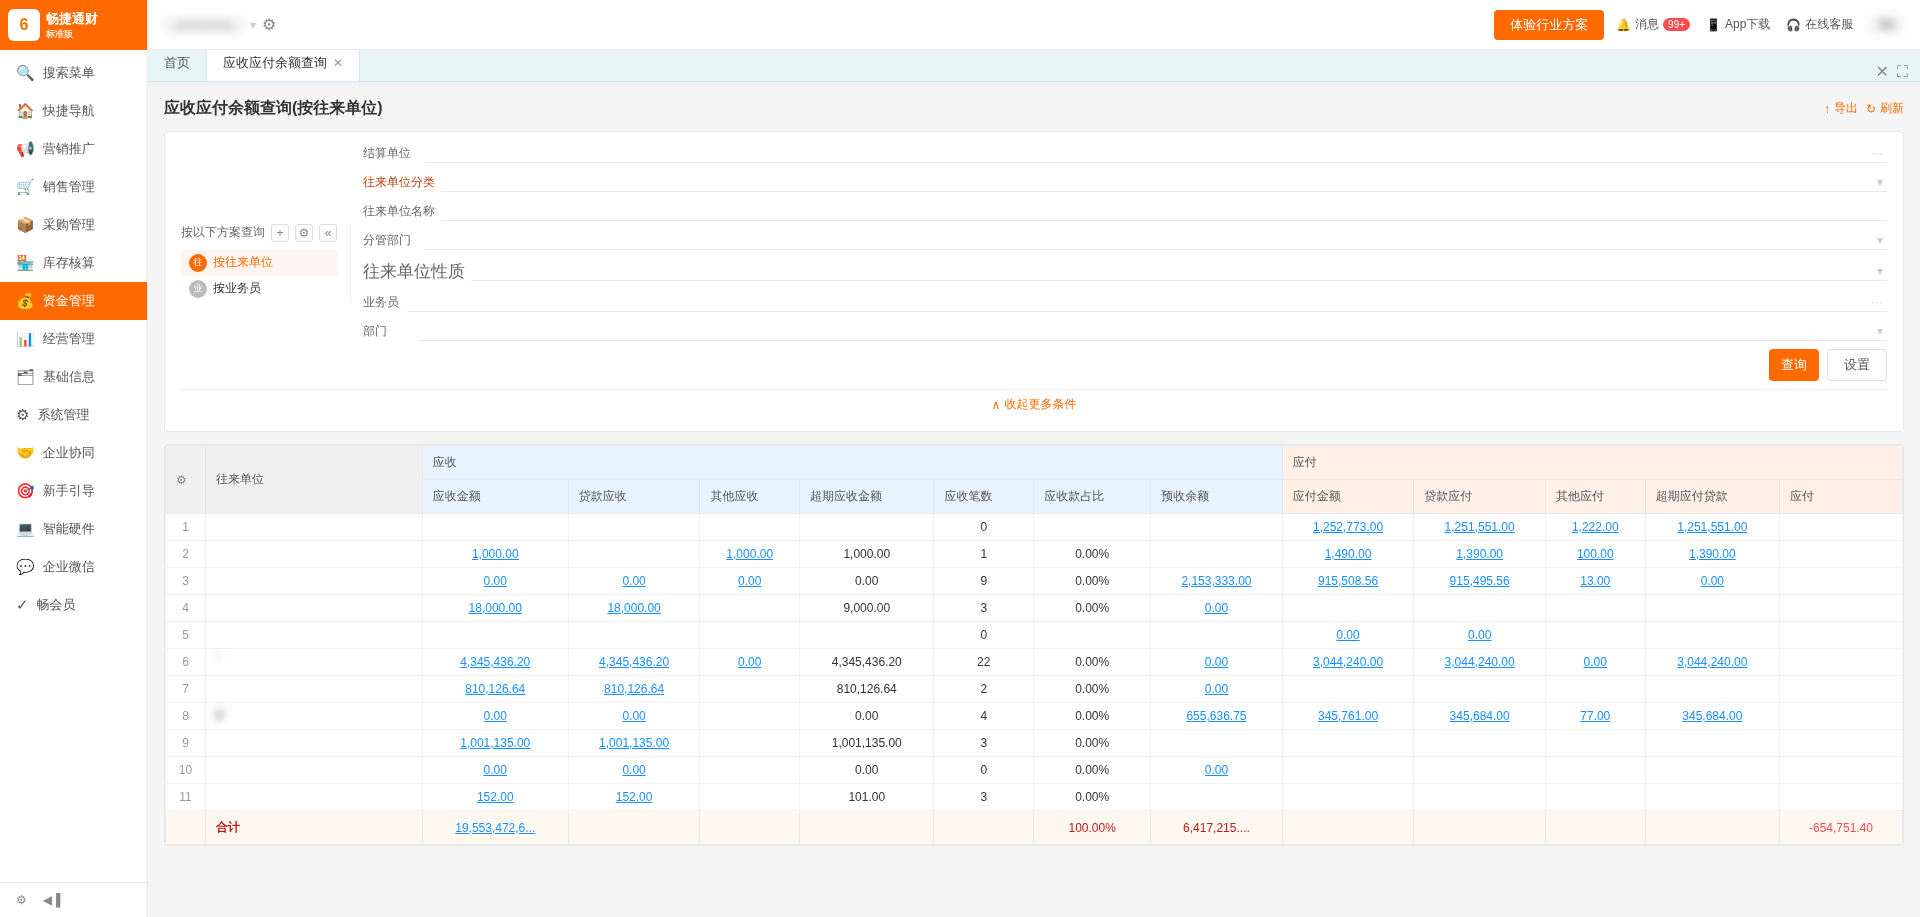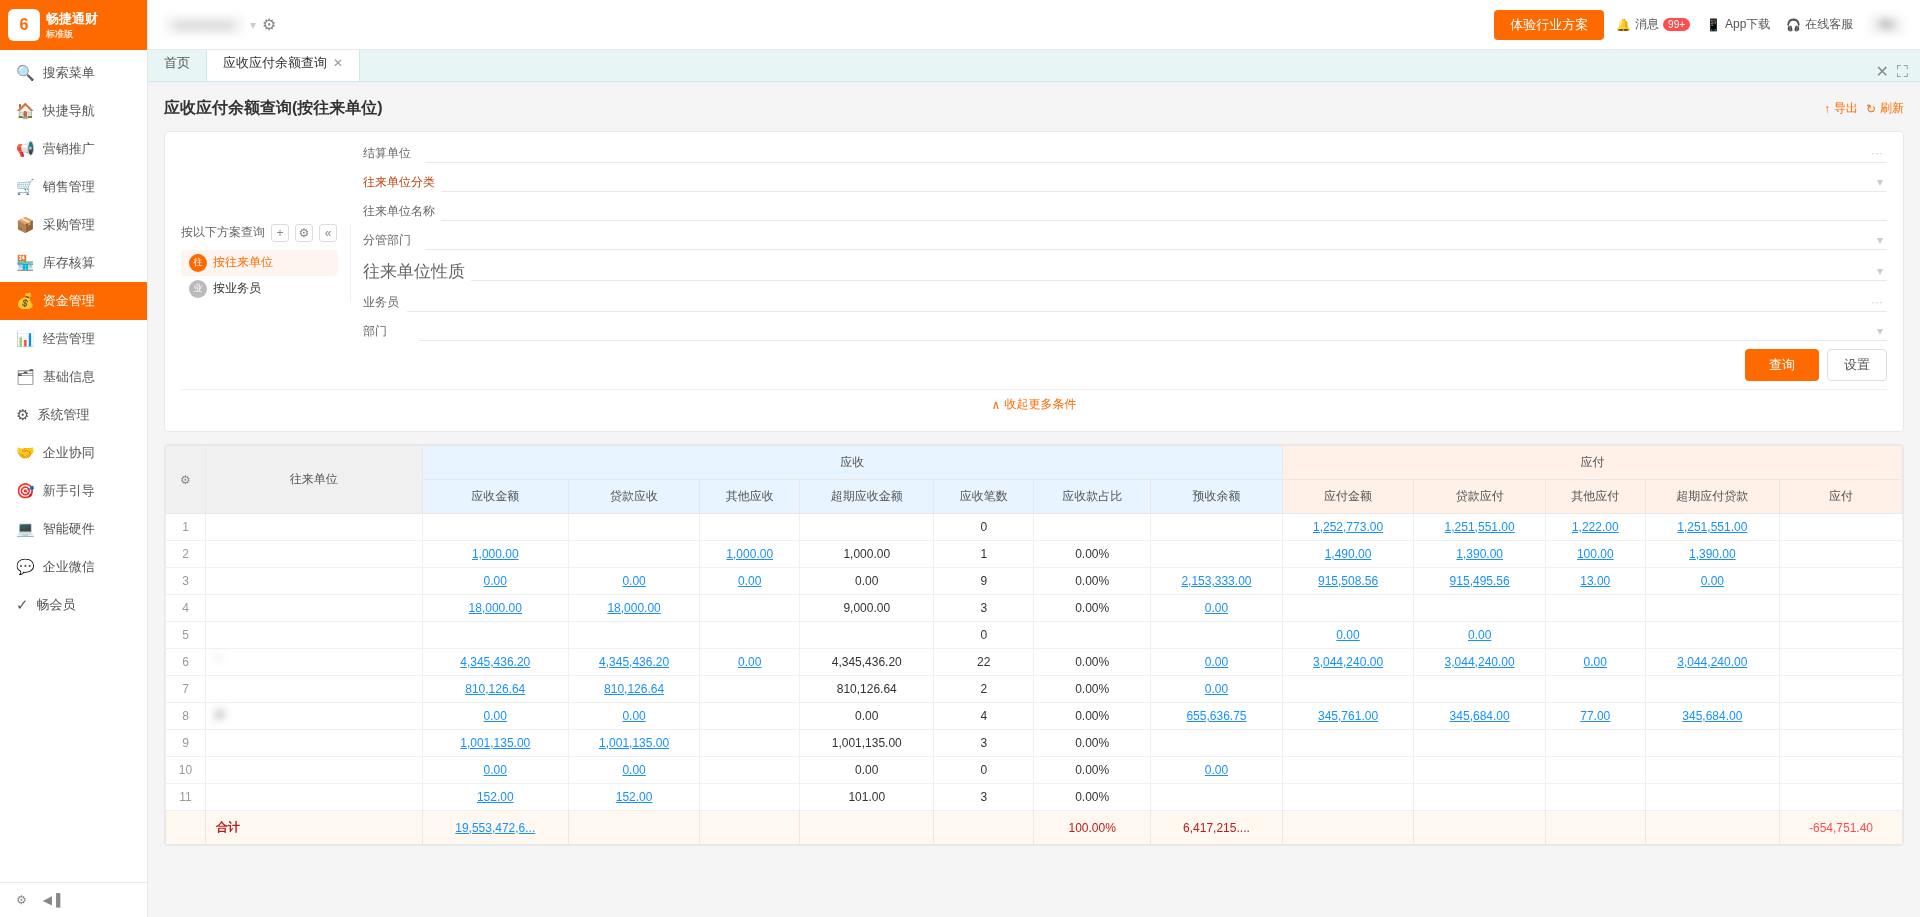--- a/index.html
+++ b/index.html
@@ -108,21 +108,21 @@
       border-top: 1px solid #f0f0f0; margin-top: 8px; gap: 4px;
     }
 
     
     .table-container {
       background: #fff; border: 1px solid #e8e8e8; border-radius: 4px;
       overflow: auto; max-height: calc(100vh - 340px);
     }
     table { width: 100%; border-collapse: collapse; font-size: 12px; min-width: 1400px; }
     thead tr th {
-      background: #f5f5f5; padding: 8px 10px; text-align: center;
+      background: #f5f5f5; padding: 8px 10px; text-align: left;
       border: 1px solid #e8e8e8; color: #555; font-weight: normal; white-space: nowrap; margin-top: 15px;
     }
     thead tr.group-header th { background: #f0f0f0; font-weight: 500; }
     tbody tr td {
       padding: 6px 10px; border: 1px solid #f0f0f0; text-align: center;
       color: #333; white-space: nowrap;
     }
     tbody tr td:nth-child(2) { text-align: left; }
     .td-link { color: #1890ff; text-decoration: underline; cursor: pointer; }
     .row-num { color: #999; }
@@ -341,21 +341,21 @@
             <div style="display:flex;align-items:center;">
               <span style="color:#666;font-size:12px;white-space:nowrap;min-width:56px;">部门</span>
               <div style="flex:1;border-bottom:1px solid #e8e8e8;display:flex;align-items:center;padding:2px 4px;">
                 <span style="flex:1;"></span>
                 <span style="color:#ccc;">▾</span>
               </div>
             </div>
           </div>
 
           <div style="display:flex;justify-content:flex-end;gap:8px;margin-top:4px;">
-            <button style="background:#ff6a00;color:#fff;border:none;padding:6px 24px;border-radius:4px;cursor:pointer;font-size:13px;">查询</button>
+            <button style="background:#ff6a00;color:#fff;border:none;padding:6px 12px;border-radius:4px;cursor:pointer;font-size:13px;">查询</button>
             <button style="background:#fff;color:#555;border:1px solid #ddd;padding:6px 16px;border-radius:4px;cursor:pointer;font-size:13px;">设置</button>
           </div>
         </div>
       </div>
 
       <div class="collapse-btn">
         <span>∧</span>
         <span>收起更多条件</span>
       </div>
     </div>

